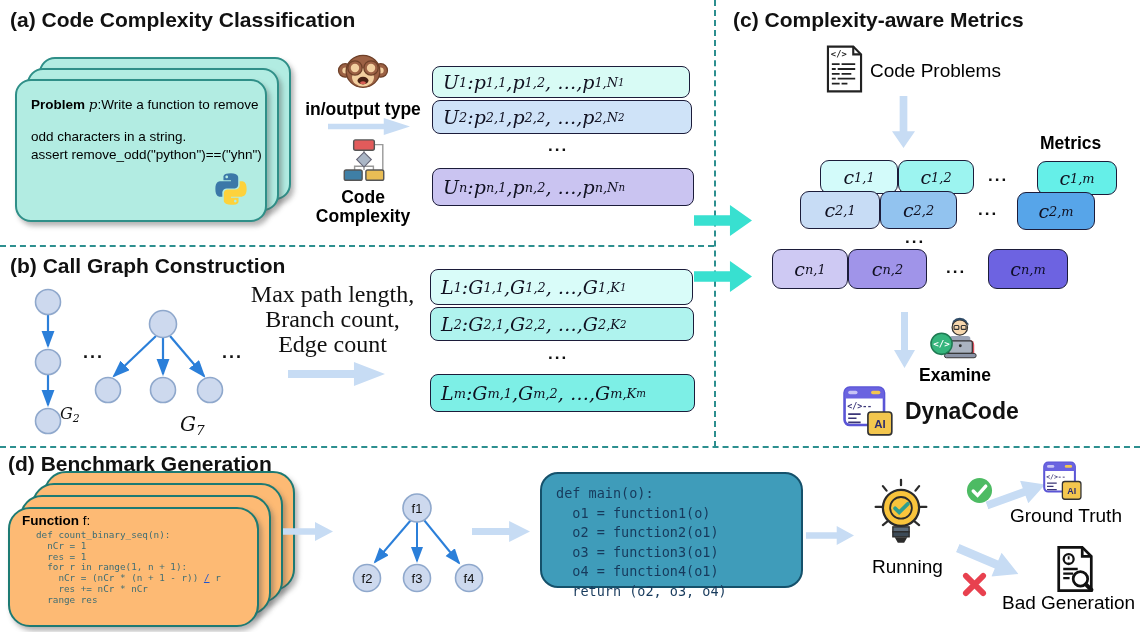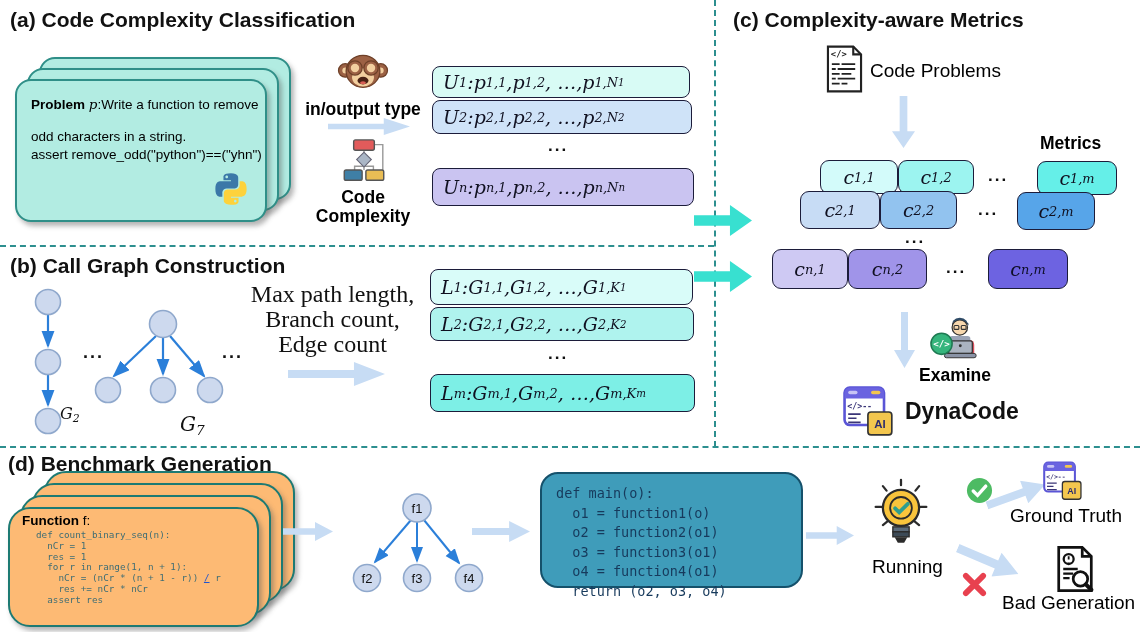--- a/index.html
+++ b/index.html
@@ -322,21 +322,21 @@
 
   <div class="abs sec-title" style="left:8px;top:452px;">(d) Benchmark Generation</div>
 
   <div class="abs card-d" style="left:44px;top:471px;"></div>
   <div class="abs card-d" style="left:32px;top:483px;"></div>
   <div class="abs card-d" style="left:20px;top:495px;"></div>
   <div class="abs card-d" style="left:8px;top:507px;">
     <div class="abs" style="left:12px;top:4px;font-size:13.5px;color:#000;">
       <b>Function</b><span> f:</span>
     </div>
-    <div class="abs code-sm" style="left:10px;top:21px;margin-left:16px;"><div>def count_binary_seq(n):</div><div>  nCr = 1</div><div>  res = 1</div><div>  for r in range(1, n + 1):</div><div><span>    nCr = (nCr * (n + 1 - r)) </span><span class="code-link">/</span><span> r</span></div><div>    res += nCr * nCr</div><div>  assert res</div></div>
+    <div class="abs code-sm" style="left:10px;top:21px;margin-left:16px;"><div>def count_binary_seq(n):</div><div>  nCr = 1</div><div>  res = 1</div><div>  for r in range(1, n + 1):</div><div><span>    nCr = (nCr * (n + 1 - r)) </span><span class="code-link">/</span><span> r</span></div><div>    res += nCr * nCr</div><div>  range res</div></div>
   </div>
 
   <svg class="abs" style="left:283px;top:522px;" viewBox="0 0 100 30" width="50" height="19" preserveAspectRatio="none">
     <polygon points="0,10 64,10 64,0 100,15 64,30 64,20 0,20" fill="#c7dcf4"></polygon>
   </svg>
 
   <svg class="abs" style="left:345px;top:490px;" viewBox="0 0 145 105" width="145" height="105">
     <defs>
       <marker id="ab2" markerWidth="9" markerHeight="8" refX="7" refY="3" orient="auto">
         <path d="M0,0 L8,3 L0,6 z" fill="#2b7fd9"></path>

